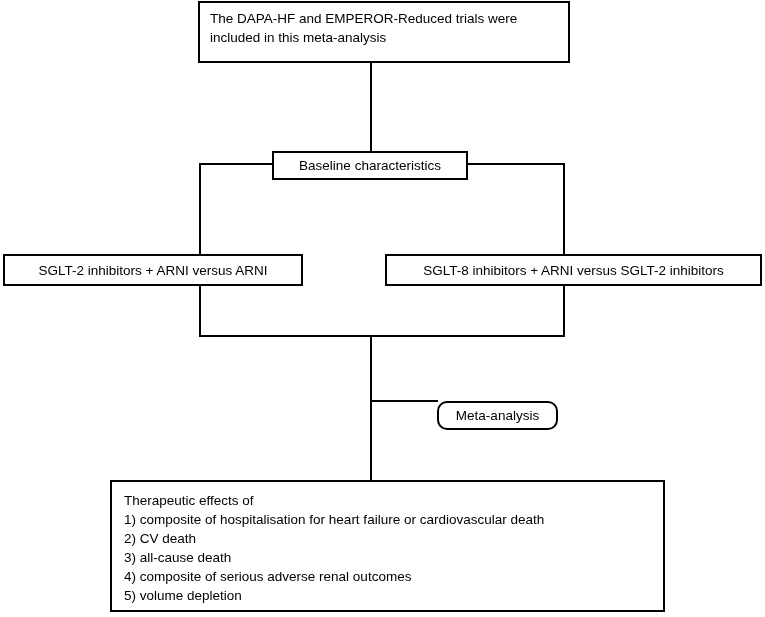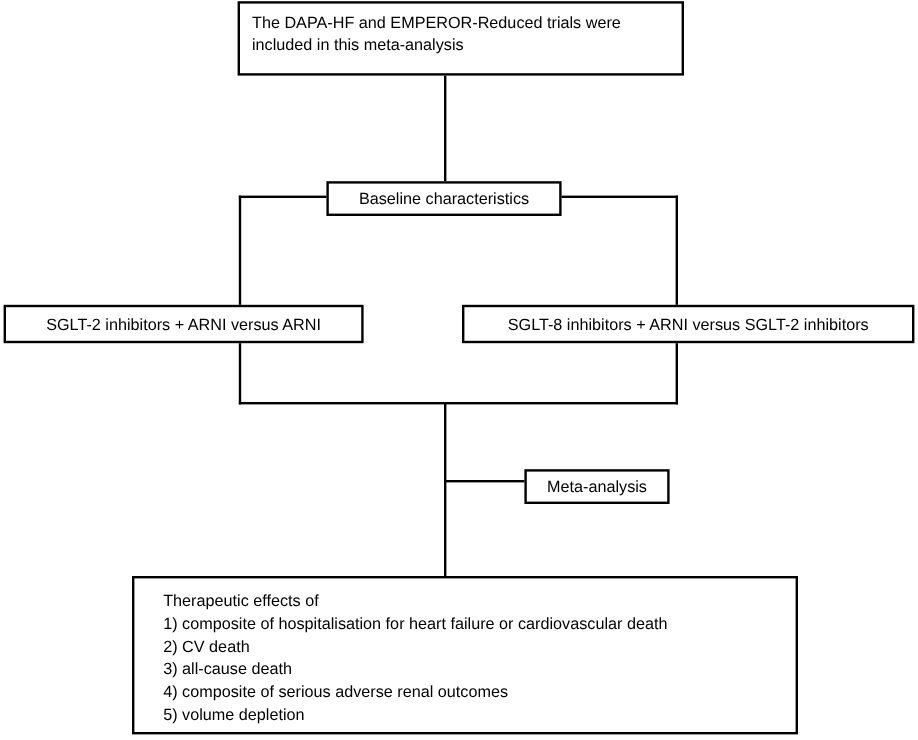--- a/index.html
+++ b/index.html
@@ -32,36 +32,36 @@
     display: flex;
     align-items: center;
     justify-content: center;
     text-align: center;
   }
   .node-pad {
     padding: 6px 10px;
   }
   .node-list {
     white-space: pre-line;
-    padding: 9px 24px;
+    padding: 9px 12px;
   }
   .conn {
     position: absolute;
     background: #000000;
     z-index: 1;
   }
   .conn-v { width: 2px; }
   .conn-h { height: 2px; }
 
   
   #node-top        { left: 198px; top: 1px;   width: 372px; height: 62px; }
   #node-baseline   { left: 272px; top: 151px; width: 196px; height: 29px; }
   #node-left       { left: 3px;   top: 254px; width: 300px; height: 32px; }
   #node-right      { left: 385px; top: 254px; width: 377px; height: 32px; }
-  #node-meta       { left: 437px; top: 391px; width: 121px; height: 29px; }
+  #node-meta       { left: 437px; top: 401px; width: 121px; height: 29px; border-radius: 10px; }
   #node-outcomes   { left: 110px; top: 480px; width: 555px; height: 132px; }
 
   
   
   #conn-top-baseline   { left: 370px; top: 62px;  height: 90px; }
   
   #conn-baseline-left-h { left: 199px; top: 163px; width: 74px; }
   #conn-left-spine      { left: 199px; top: 163px; height: 92px; }
   
   #conn-baseline-right-h{ left: 467px; top: 163px; width: 98px; }

